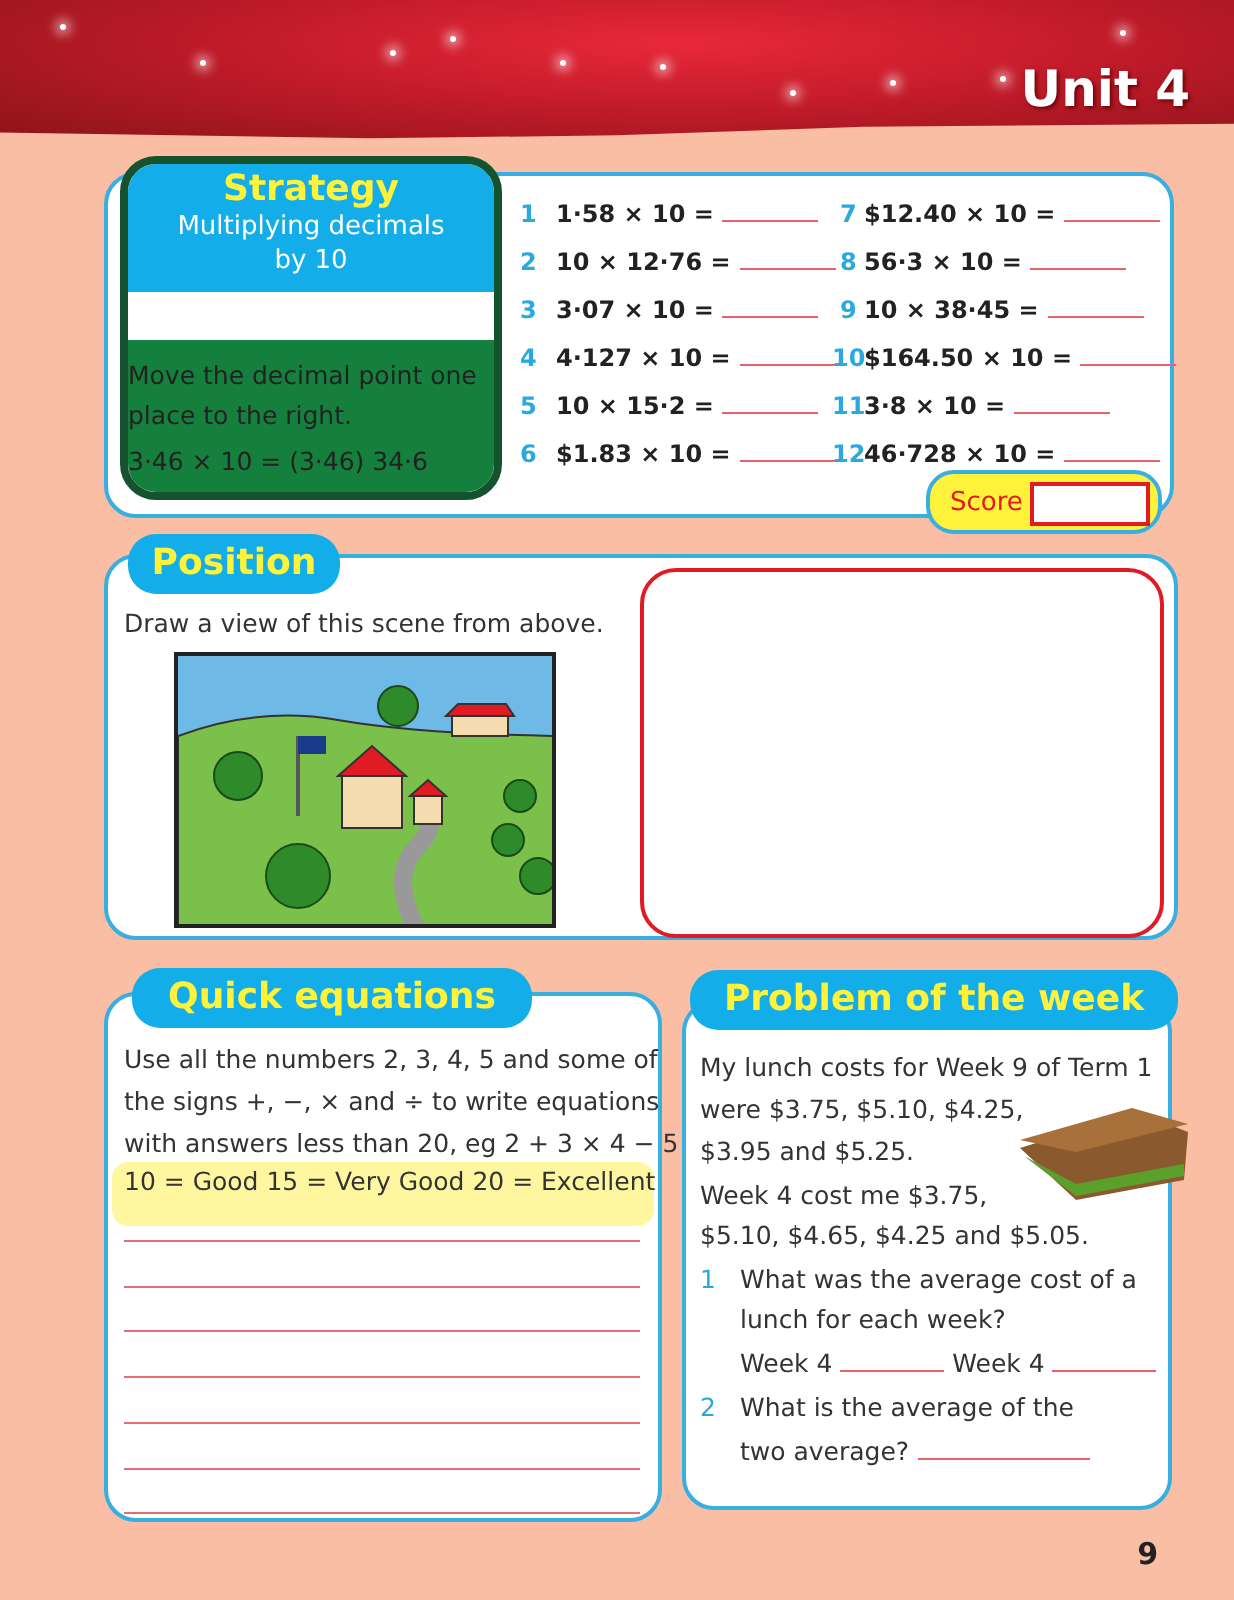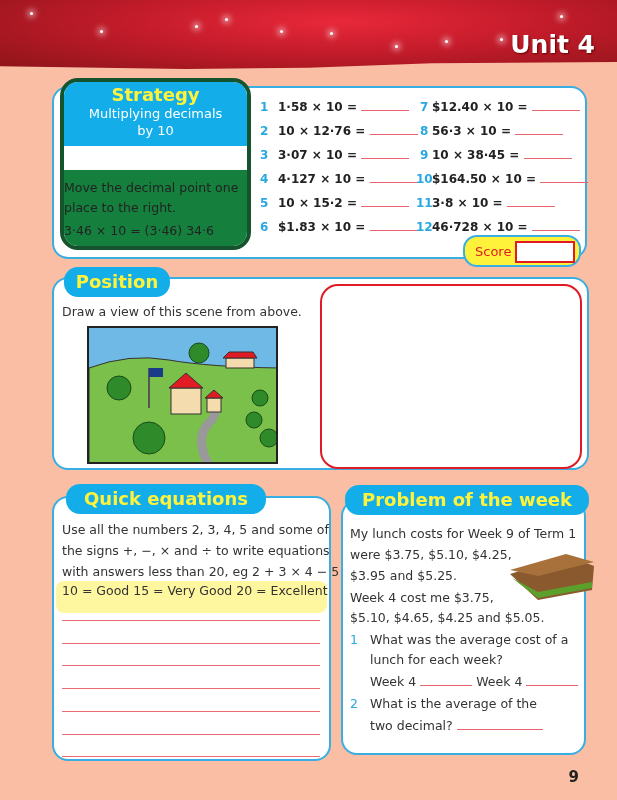--- a/index.html
+++ b/index.html
@@ -127,15 +127,15 @@
   <svg width="86" height="50" viewBox="0 0 86 50">
     <polygon points="2,22 60,4 86,14 84,38 30,48" fill="#8a5a2e"></polygon>
     <polygon points="4,26 30,40 84,30 84,36 30,46" fill="#5aa02a"></polygon>
     <polygon points="2,18 58,2 86,10 30,24" fill="#a8703a"></polygon>
   </svg>
 </div>
 <div class="txt" style="left:350px;top:632px;"><span style="color:#2aa8e0;display:inline-block;width:20px">1</span><span>What was the average cost of a</span></div>
 <div class="txt" style="left:370px;top:652px;">lunch for each week?</div>
 <div class="txt" style="left:370px;top:674px;"><span>Week 4</span> <span class="blank" style="width:52px"></span> <span>Week 4</span> <span class="blank" style="width:52px"></span></div>
 <div class="txt" style="left:350px;top:696px;"><span style="color:#2aa8e0;display:inline-block;width:20px">2</span><span>What is the average of the</span></div>
-<div class="txt" style="left:370px;top:718px;"><span>two decimal?</span> <span class="blank" style="width:86px"></span></div>
+<div class="txt" style="left:370px;top:718px;"><span>two average?</span> <span class="blank" style="width:86px"></span></div>
 
 <div class="page-num">9</div>
 
 </body></html>

